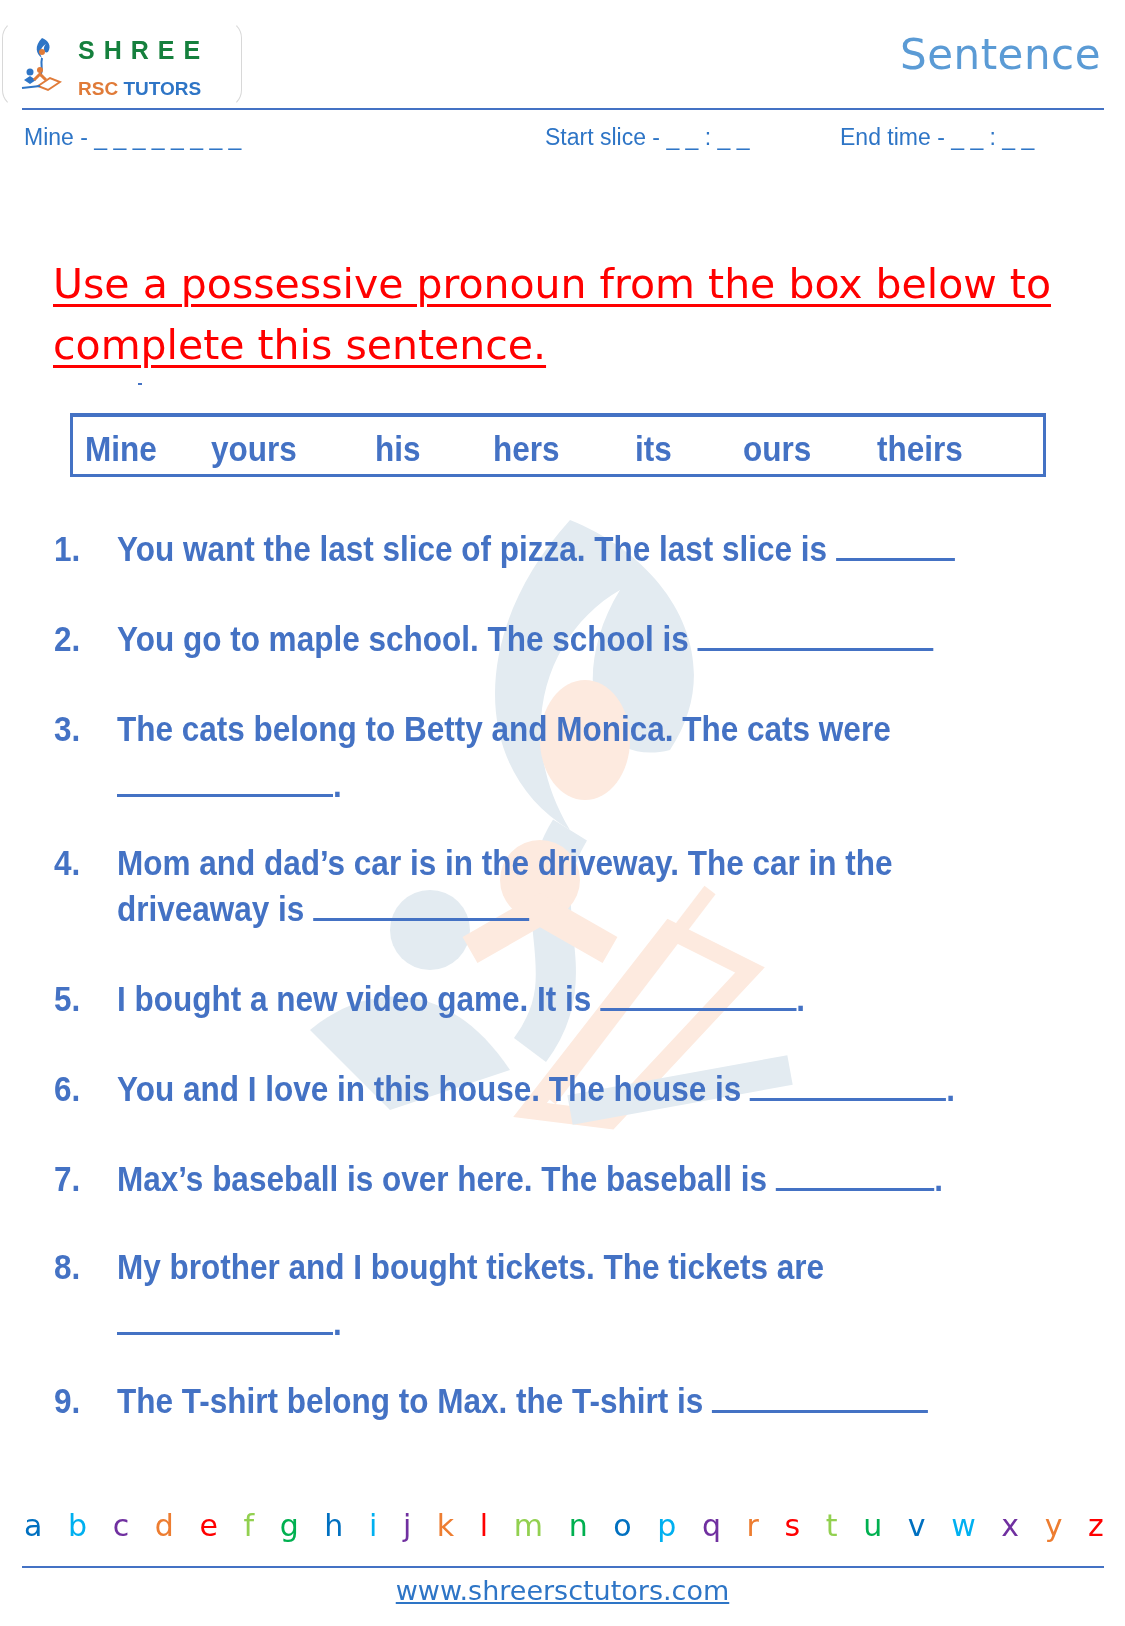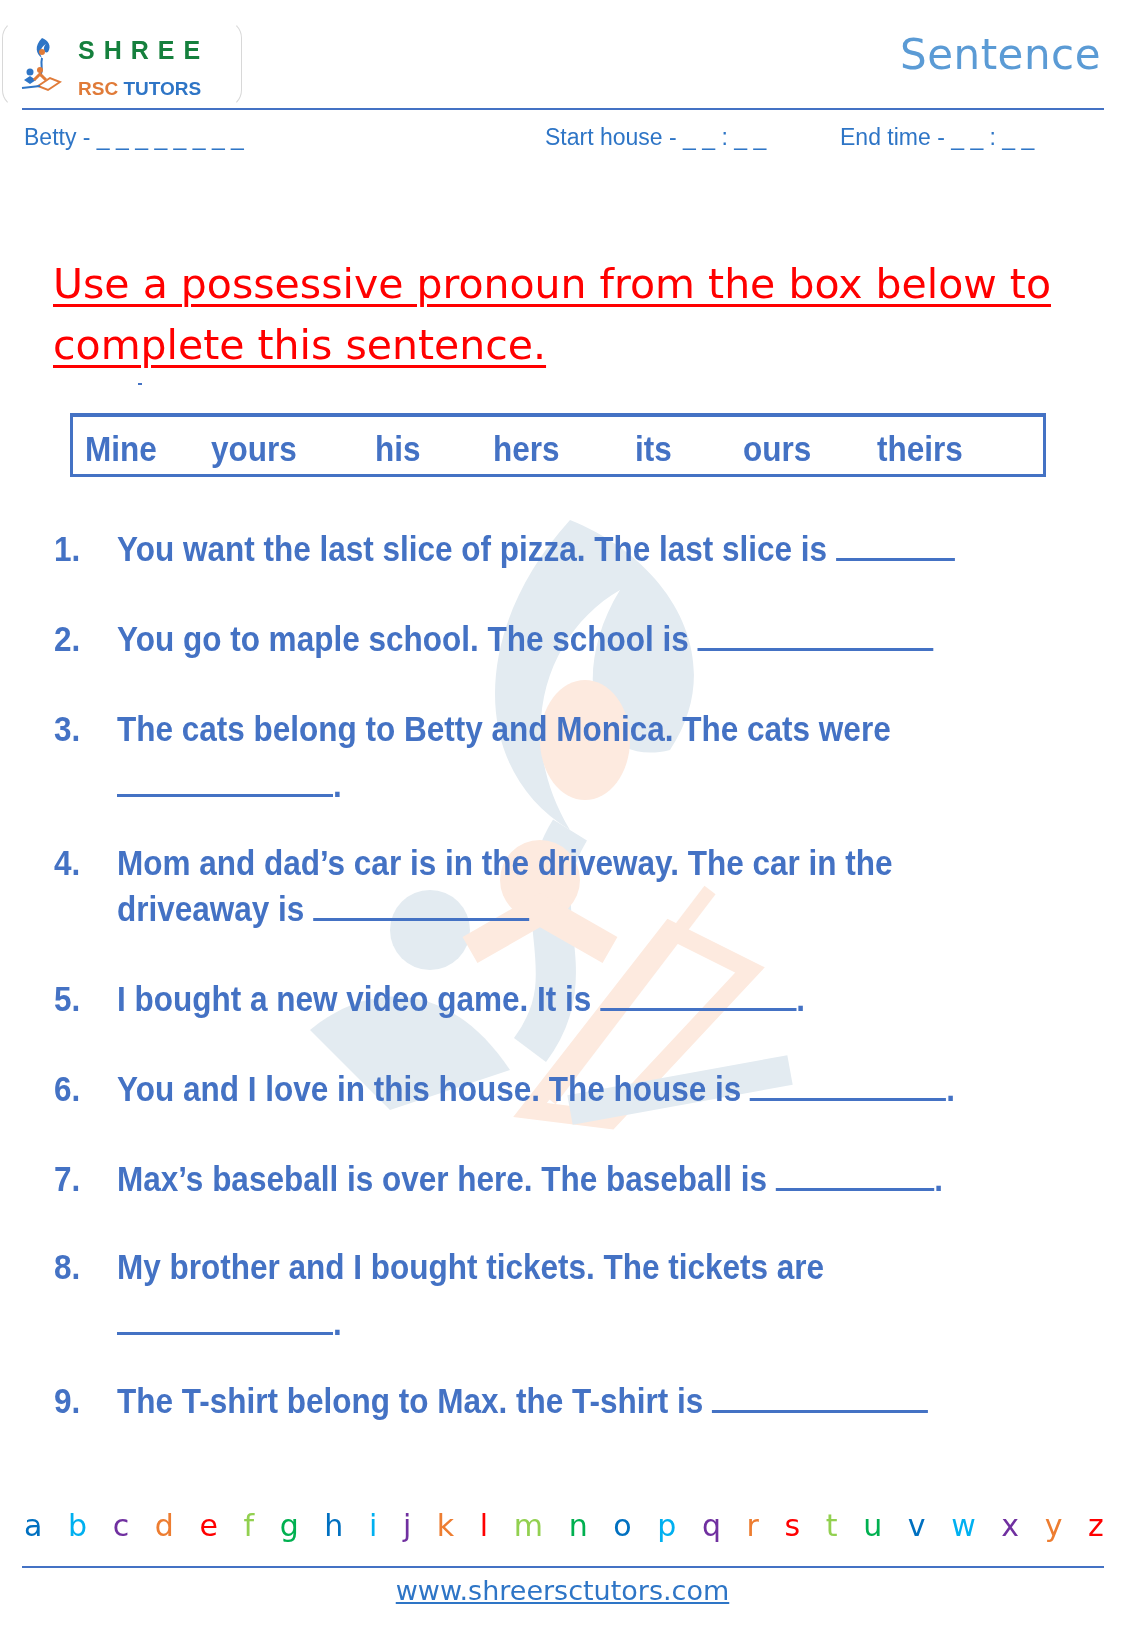--- a/index.html
+++ b/index.html
@@ -87,22 +87,22 @@
   <path d="M14 44 L20 38 L26 44" stroke="#e07b39" stroke-width="3" fill="none"></path>
   <path d="M18 50 L30 42 L40 46 L28 54Z" fill="none" stroke="#e07b39" stroke-width="2"></path>
   <path d="M2 52 L20 50" stroke="#2e75c6" stroke-width="2"></path>
 </svg>
 <div class="logo-shree">SHREE</div>
 <div class="logo-rsc"><span class="rsc">RSC</span><span> TUTORS</span></div>
 
 <div class="sheet-title">Sentence</div>
 <div class="header-rule"></div>
 
-<div class="meta-row meta-name">Betty - _ _ _ _ _ _ _ _</div>
-<div class="meta-row meta-start">Start house - _ _ : _ _</div>
+<div class="meta-row meta-name">Mine - _ _ _ _ _ _ _ _</div>
+<div class="meta-row meta-start">Start slice - _ _ : _ _</div>
 <div class="meta-row meta-end">End time - _ _ : _ _</div>
 
 <div class="instructions">Use a possessive pronoun from the box below to complete this sentence.</div>
 <div class="tiny-dash"></div>
 
 <div class="word-box">
   <span class="word" style="left:12px">Mine</span>
   <span class="word" style="left:138px">yours</span>
   <span class="word" style="left:302px">his</span>
   <span class="word" style="left:420px">hers</span>

